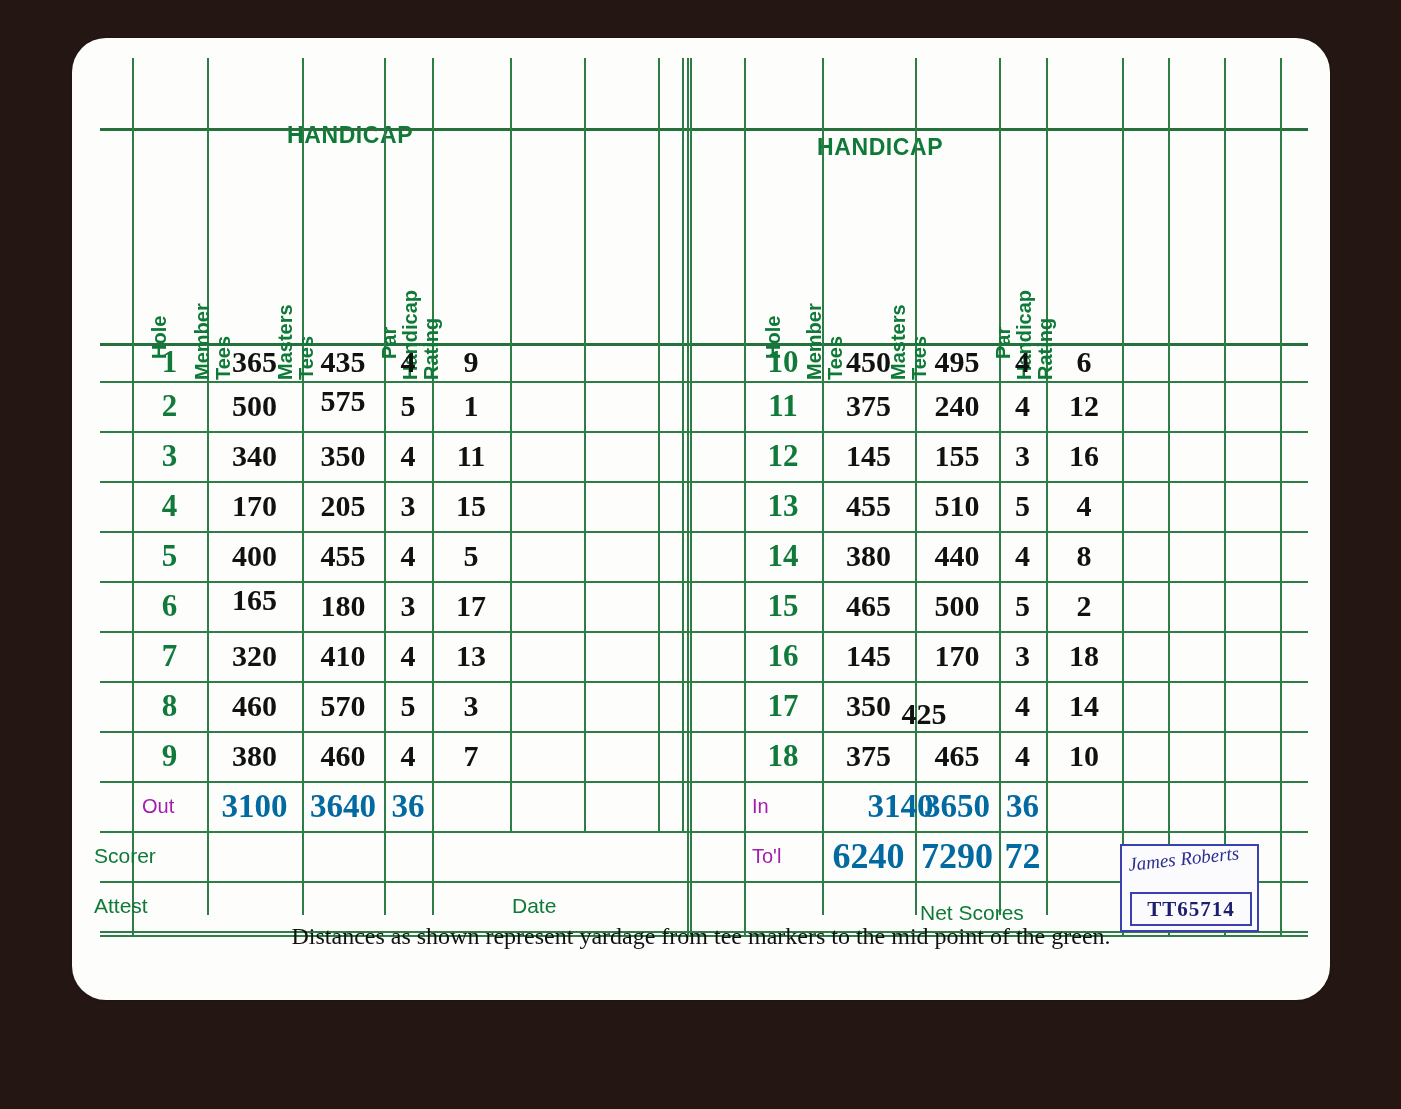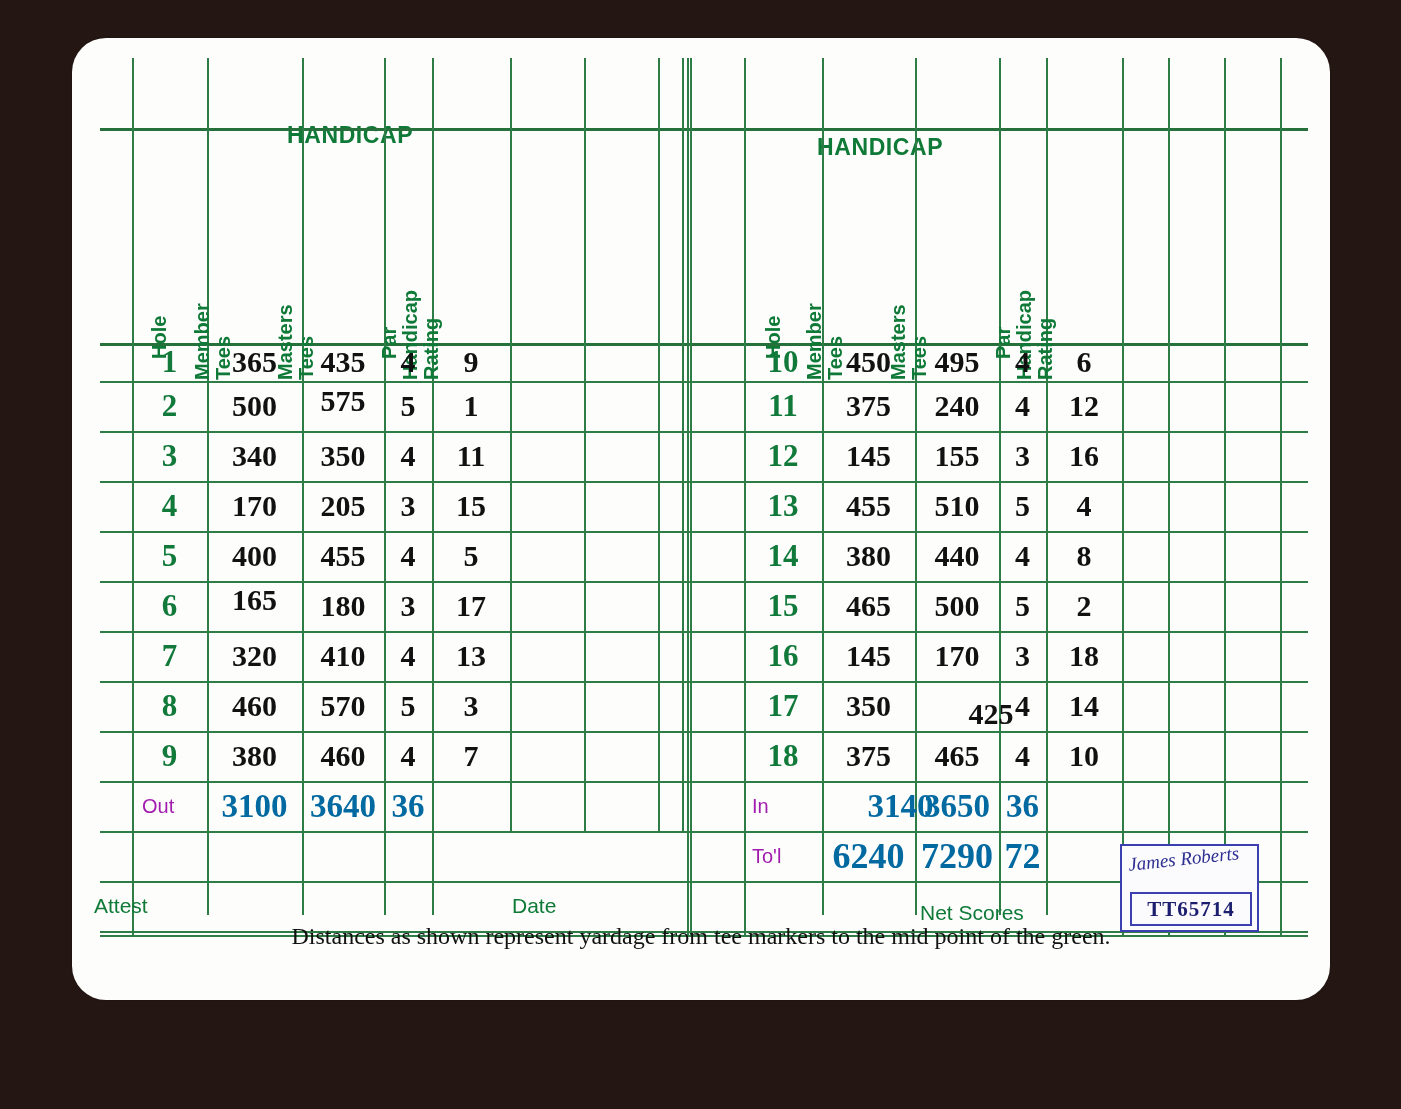--- a/index.html
+++ b/index.html
@@ -310,40 +310,41 @@
   <div class="cell" style="left:974px; top:543px; width:76px; height:50px;">2</div>
 
   <div class="cell holenum" style="left:672px; top:593px; width:78px; height:50px;">16</div>
   <div class="cell" style="left:750px; top:593px; width:93px; height:50px;">145</div>
   <div class="cell" style="left:843px; top:593px; width:84px; height:50px;">170</div>
   <div class="cell" style="left:927px; top:593px; width:47px; height:50px;">3</div>
   <div class="cell" style="left:974px; top:593px; width:76px; height:50px;">18</div>
 
   <div class="cell holenum" style="left:672px; top:643px; width:78px; height:50px;">17</div>
   <div class="cell" style="left:750px; top:643px; width:93px; height:50px;">350</div>
-  <div class="cell" style="left:877px; top:643px; width:84px; height:66px;">425</div>
+  <div class="cell" style="left:810px; top:643px; width:84px; height:66px;">425</div>
   <div class="cell" style="left:927px; top:643px; width:47px; height:50px;">4</div>
   <div class="cell" style="left:974px; top:643px; width:76px; height:50px;">14</div>
 
   <div class="cell holenum" style="left:672px; top:693px; width:78px; height:50px;">18</div>
   <div class="cell" style="left:750px; top:693px; width:93px; height:50px;">375</div>
   <div class="cell" style="left:843px; top:693px; width:84px; height:50px;">465</div>
   <div class="cell" style="left:927px; top:693px; width:47px; height:50px;">4</div>
   <div class="cell" style="left:974px; top:693px; width:76px; height:50px;">10</div>
 
   <div class="sumlabel" style="left:680px; top:743px; width:70px; height:50px;">In</div>
   <div class="bignum" style="left:750px; top:743px; width:93px; height:50px;padding-left:32px;">3140</div>
   <div class="bignum" style="left:843px; top:743px; width:84px; height:50px;">3650</div>
   <div class="bignum" style="left:927px; top:743px; width:47px; height:50px;">36</div>
 
   <div class="sumlabel" style="left:680px; top:793px; width:70px; height:50px;">To'l</div>
   <div class="bignum" style="left:750px; top:793px; width:93px; height:50px; font-size:36px;">6240</div>
   <div class="bignum" style="left:843px; top:793px; width:84px; height:50px; font-size:36px;">7290</div>
   <div class="bignum" style="left:927px; top:793px; width:47px; height:50px; font-size:36px;">72</div>
 
+  <div class="footlabel" style="left:22px; top:793px; width:160px; height:50px;">Scorer</div>
   <div class="footlabel" style="left:22px; top:843px; width:160px; height:50px;">Attest</div>
   <div class="footlabel" style="left:440px; top:843px; width:120px; height:50px;">Date</div>
   <div class="footlabel" style="left:848px; top:850px; width:200px; height:50px;">Net Scores</div>
 
   <div id="stamp">
     <div class="sig">James Roberts</div>
     <div class="serialbox">TT65714</div>
   </div>
 
   <div class="disclaimer">Distances as shown represent yardage from tee markers to the mid point of the green.</div>

